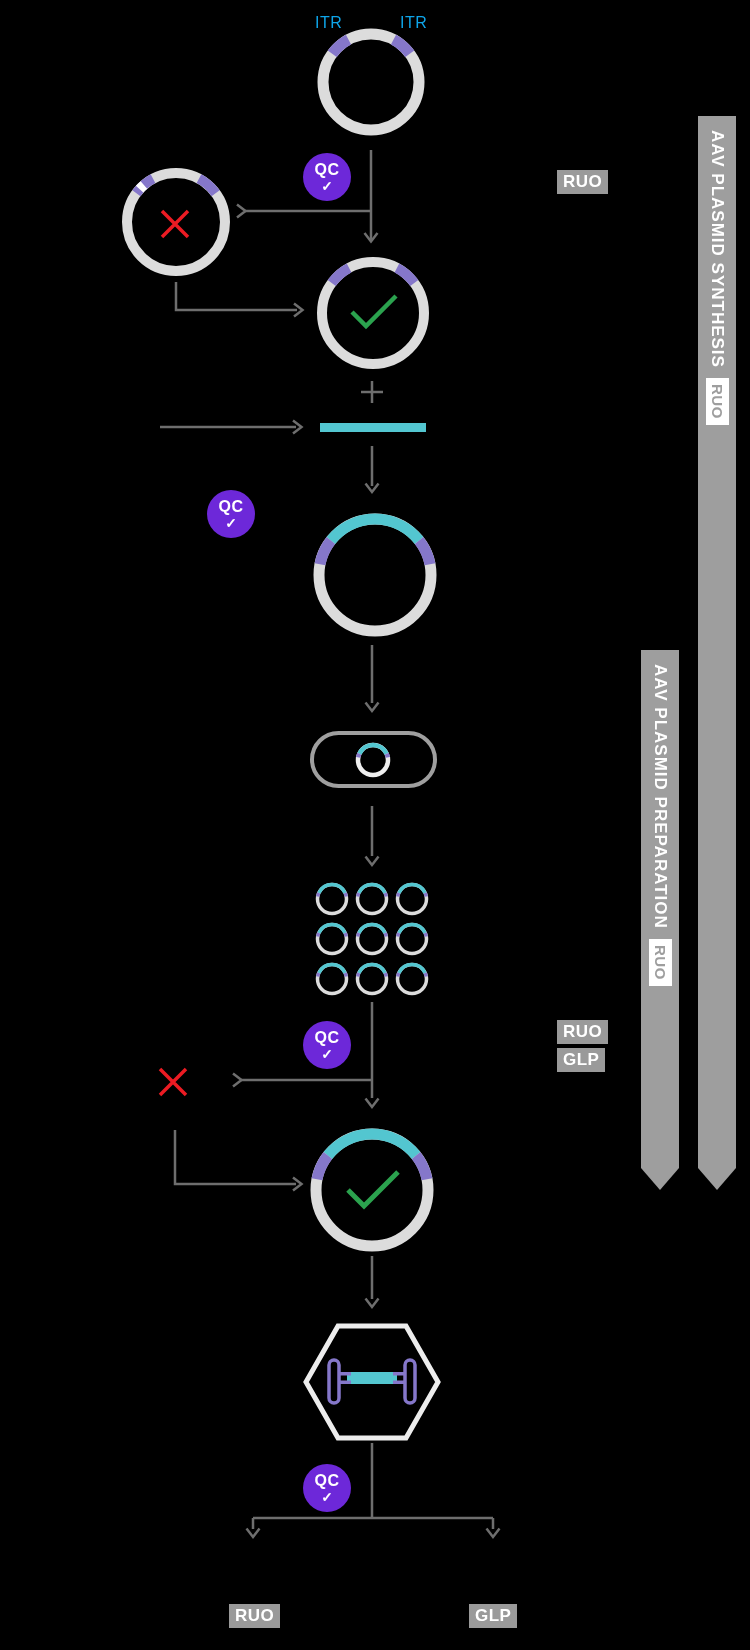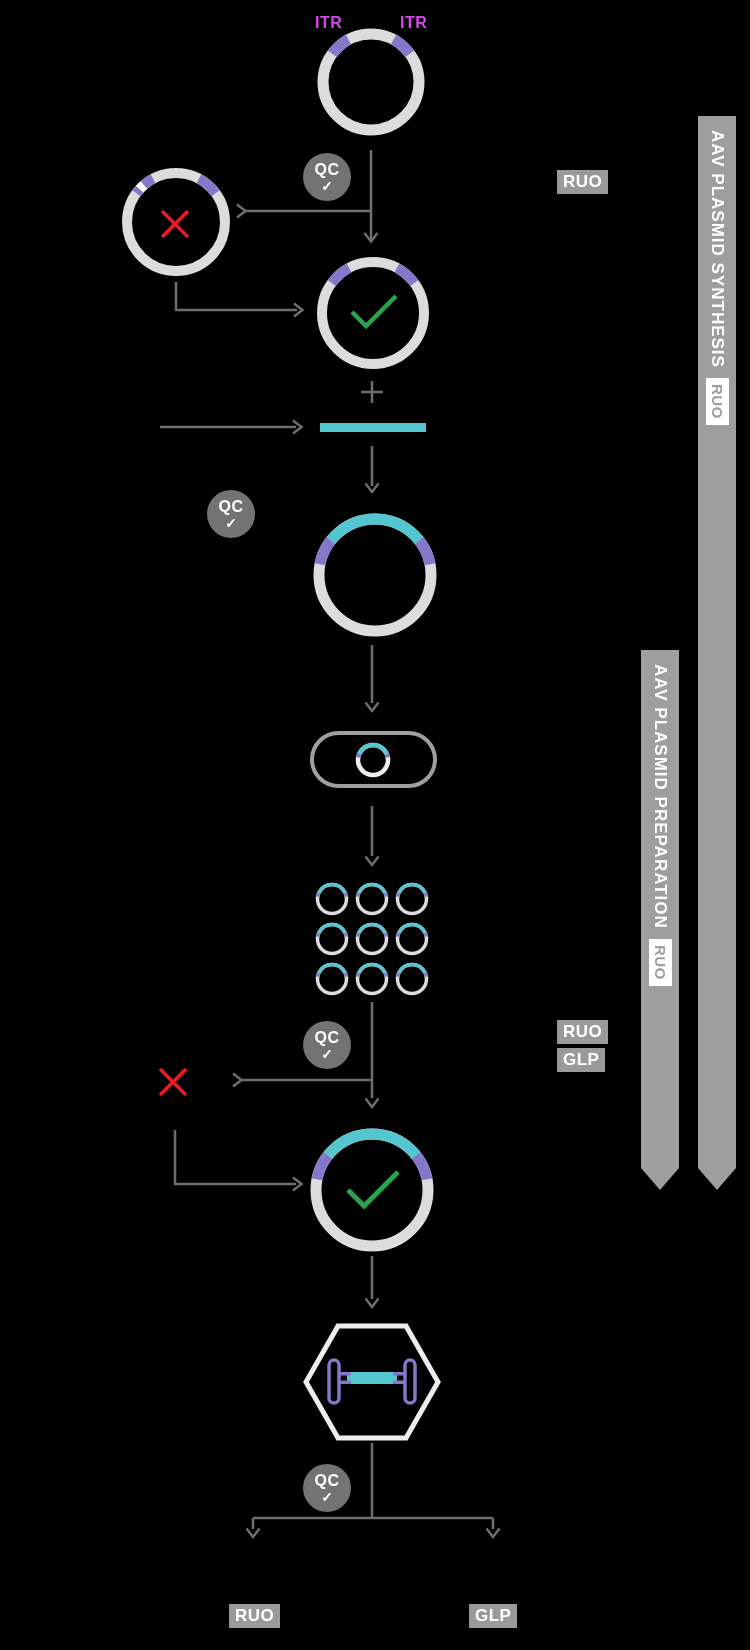--- a/index.html
+++ b/index.html
@@ -1,24 +1,24 @@
 <!DOCTYPE html>
 <html><head>
 <meta charset="utf-8">
 <style>
   html,body{margin:0;padding:0;background:#000;}
   .canvas{position:relative;width:750px;height:1650px;background:#000;overflow:hidden;
           font-family:"Liberation Sans", sans-serif;}
   svg.layer{position:absolute;left:0;top:0;}
 
   
-  .itr-label{position:absolute;color:#d946ef;font-weight:700;font-size:16px;letter-spacing:.5px;}
+  .itr-label{position:absolute;color:#0ea5e9;font-weight:400;font-size:16px;letter-spacing:.5px;}
 
   
-  .qc-badge{position:absolute;width:48px;height:48px;border-radius:50%;background:#737373;
+  .qc-badge{position:absolute;width:48px;height:48px;border-radius:50%;background:#6d28d9;
             display:flex;flex-direction:column;align-items:center;justify-content:center;
             color:#fff;font-weight:700;line-height:1;}
   .qc-badge .qc-text{font-size:16px;letter-spacing:.5px;}
   .qc-badge .qc-check{font-size:14px;margin-top:1px;font-weight:700;}
 
   
   .tag-badge{position:absolute;background:#9a9a9a;color:#fff;font-weight:700;font-size:17px;
              line-height:1;padding:3px 6px 4px 6px;letter-spacing:.5px;}
 
   

